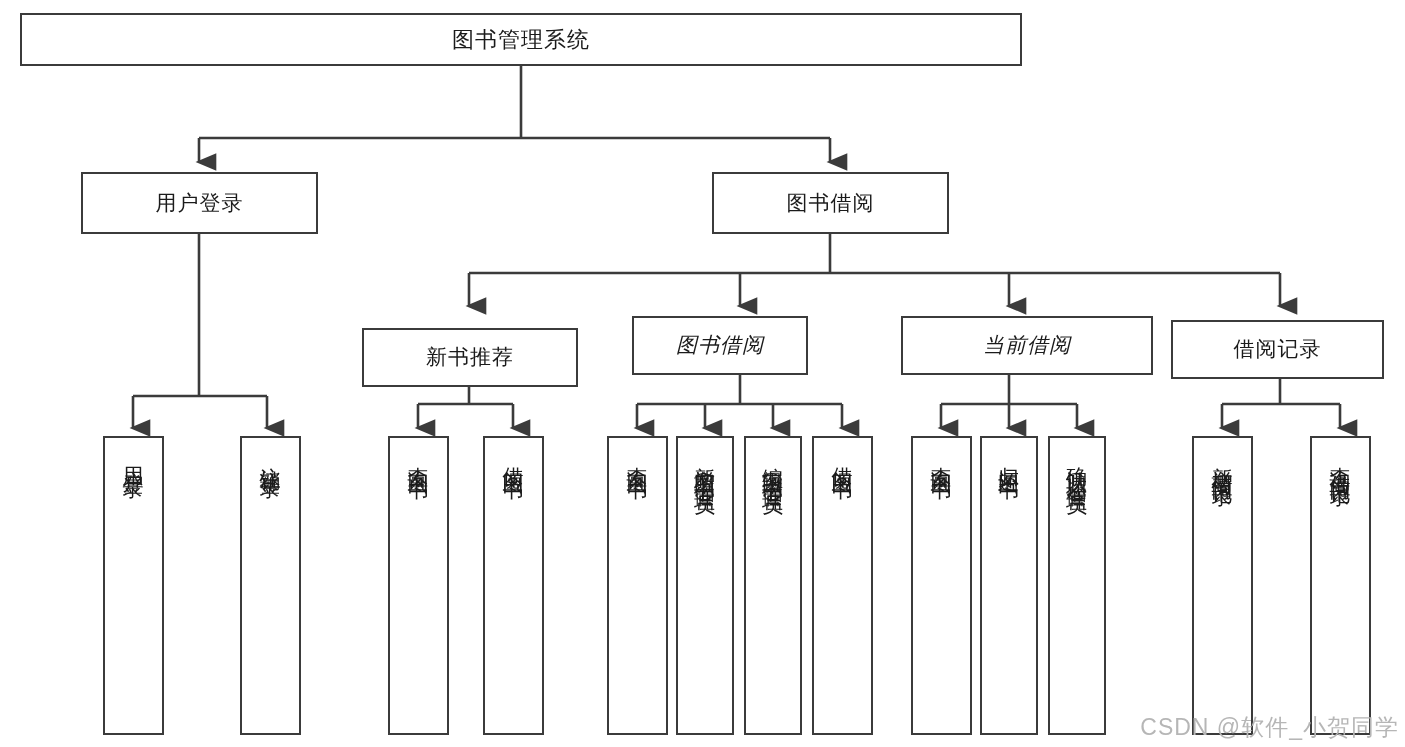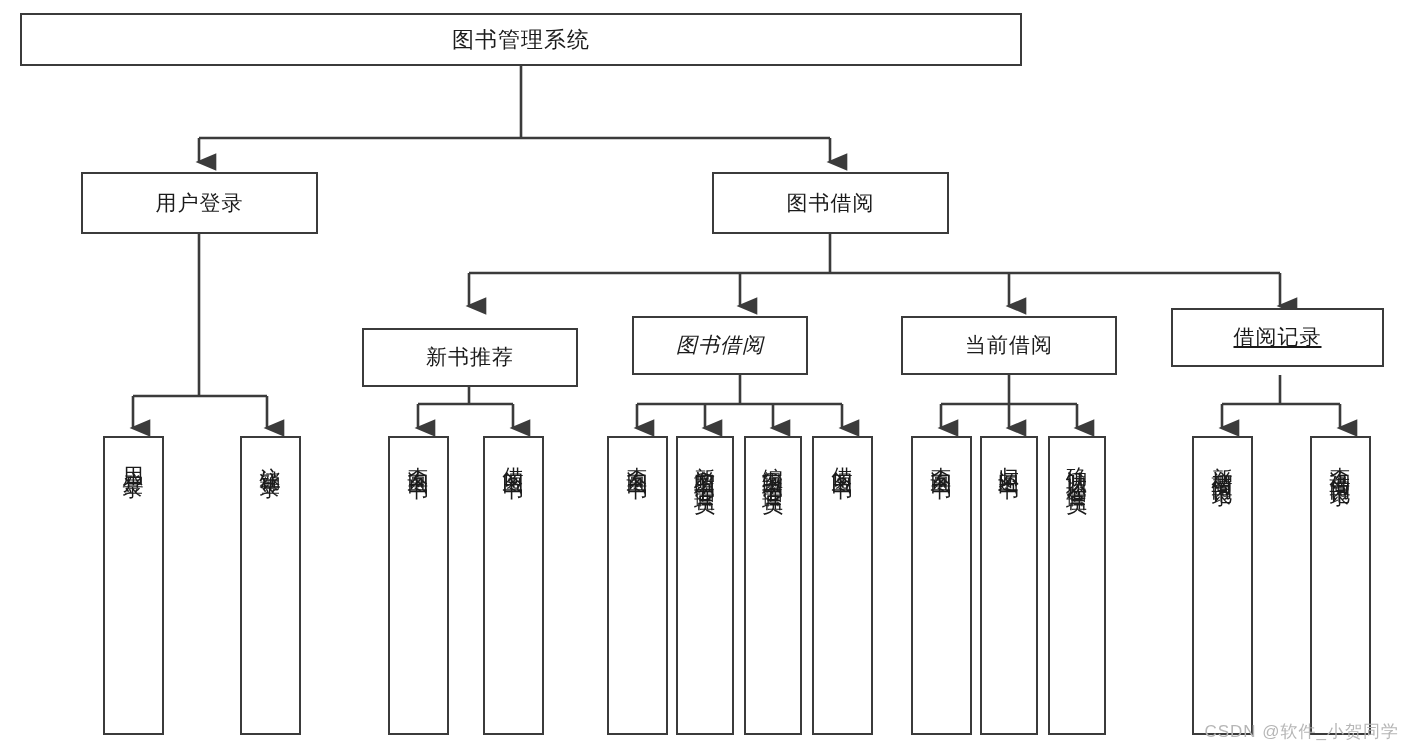--- a/index.html
+++ b/index.html
@@ -39,21 +39,21 @@
     text-orientation:upright;
     font-size:21px;
     letter-spacing:4px;
     line-height:1;
     white-space:nowrap;
     display:block;
   }
   .watermark{
     position:absolute;
     right:6px;bottom:4px;
-    font-size:17px;
+    font-size:23px;
     color:#b6b6b6;
     letter-spacing:1px;
     white-space:nowrap;
     user-select:none;
   }
 </style>
 </head>
 <body>
 
 <div id="canvas">
@@ -118,24 +118,24 @@
   <div class="node" style="left:712px;top:172px;width:237px;height:62px;">
     <span class="label">图书借阅</span>
   </div>
 
   <div class="node" style="left:362px;top:328px;width:216px;height:59px;">
     <span class="label">新书推荐</span>
   </div>
   <div class="node" style="left:632px;top:316px;width:176px;height:59px;font-style:italic;">
     <span class="label">图书借阅</span>
   </div>
-  <div class="node" style="left:901px;top:316px;width:216px;height:59px;">
+  <div class="node" style="left:901px;top:316px;width:252px;height:59px;font-style:italic;">
     <span class="label">当前借阅</span>
   </div>
-  <div class="node" style="left:1171px;top:308px;width:213px;height:59px;text-decoration:underline;">
+  <div class="node" style="left:1171px;top:320px;width:213px;height:59px;">
     <span class="label">借阅记录</span>
   </div>
 
   <div class="node leaf" style="left:103px;top:436px;width:61px;height:299px;">
     <span class="label">用户登录</span>
   </div>
   <div class="node leaf" style="left:240px;top:436px;width:61px;height:299px;">
     <span class="label">注销登录</span>
   </div>
 

